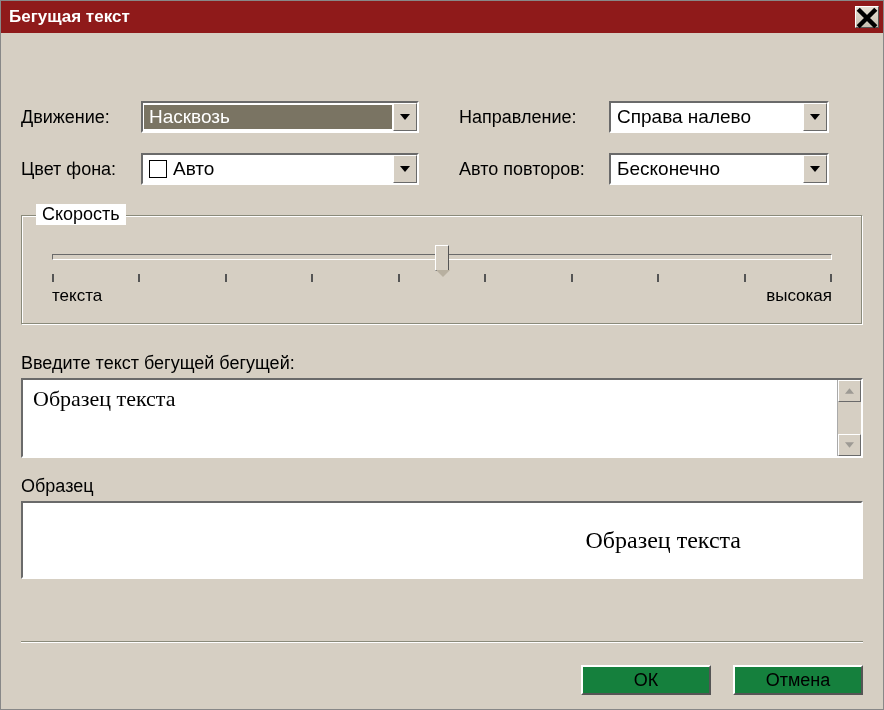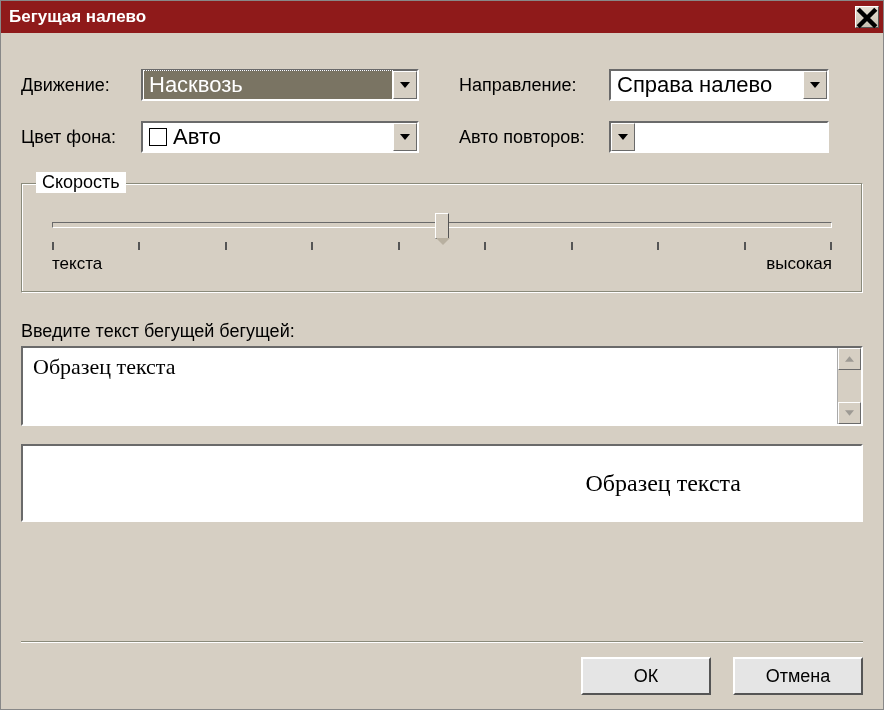--- a/index.html
+++ b/index.html
@@ -38,20 +38,21 @@
     border-bottom-color: #555;
     color: #000;
     font-size: 14px;
     line-height: 18px;
     text-align: center;
     font-family: Arial, sans-serif;
     font-weight: bold;
   }
   .content {
     padding: 36px 20px 10px 20px;
+    margin-top: 32px;
   }
   .form-grid {
     display: grid;
     grid-template-columns: 120px 278px 40px 150px 220px;
     row-gap: 20px;
     align-items: center;
     margin-bottom: 30px;
   }
   .lbl { font-size: 18px; }
   .spacer {}
@@ -62,21 +63,21 @@
     border-left: 2px solid #6a6a6a;
     border-right: 2px solid #fff;
     border-bottom: 2px solid #fff;
     display: flex;
     align-items: center;
     position: relative;
   }
   .combo-text {
     flex: 1;
     padding: 0 6px;
-    font-size: 22px;
+    font-size: 19px;
     white-space: nowrap;
     overflow: hidden;
   }
   .combo-btn {
     width: 24px;
     height: 100%;
     background: #d6cfc3;
     border-left: 1px solid #fff;
     border-top: 1px solid #fff;
     border-right: 1px solid #6a6a6a;
@@ -229,22 +230,22 @@
 
   .button-row {
     position: absolute;
     bottom: 14px;
     right: 20px;
     display: flex;
     gap: 22px;
   }
   .btn {
     width: 130px;
-    height: 38px;
-    background: #e5e5e5;
+    height: 30px;
+    background: #15803d;
     border-top: 2px solid #fff;
     border-left: 2px solid #fff;
     border-right: 2px solid #555;
     border-bottom: 2px solid #555;
     font-size: 18px;
     display: flex;
     align-items: center;
     justify-content: center;
   }
   .hr-above-buttons{
@@ -255,21 +256,21 @@
     border-top:1px solid #8a8a7a;
     border-bottom:1px solid #fff;
   }
 </style>
 </head>
 <body>
 
 <div class="window">
 
   <div class="titlebar">
-    <span class="titlebar-title">Бегущая налево</span>
+    <span class="titlebar-title">Бегущая текст</span>
     <div class="close-btn">
       <svg viewBox="0 0 10 10">
           <path d="M1 1 L9 9 M9 1 L1 9" stroke="#000" stroke-width="2"></path>
         </svg>
     </div>
   </div>
 
   <div class="content">
 
     <div class="form-grid">
@@ -302,20 +303,21 @@
         </div>
         <div class="combo-btn">
           <svg viewBox="0 0 10 6">
               <path d="M0 0 L10 0 L5 6 Z" fill="#000"></path>
             </svg>
         </div>
       </div>
       <div class="spacer"></div>
       <div class="lbl"><span>Авто повторов:</span></div>
       <div class="combo">
+        <div class="combo-text">Бесконечно</div>
         <div class="combo-btn">
           <svg viewBox="0 0 10 6">
               <path d="M0 0 L10 0 L5 6 Z" fill="#000"></path>
             </svg>
         </div>
       </div>
     </div>
 
     <div class="fieldset">
       <div class="fieldset-legend">Скорость</div>
@@ -350,20 +352,21 @@
             </svg>
         </div>
         <div class="vscroll-btn">
           <svg viewBox="0 0 10 6">
               <path d="M0 0 L10 0 L5 6 Z" fill="#666"></path>
             </svg>
         </div>
       </div>
     </div>
 
+    <div class="section-label">Образец</div>
     <div class="preview-box">
       <span>Образец текста</span>
     </div>
 
   </div>
 
   <div class="hr-above-buttons"></div>
   <div class="button-row">
     <div class="btn">ОК</div>
     <div class="btn">Отмена</div>

